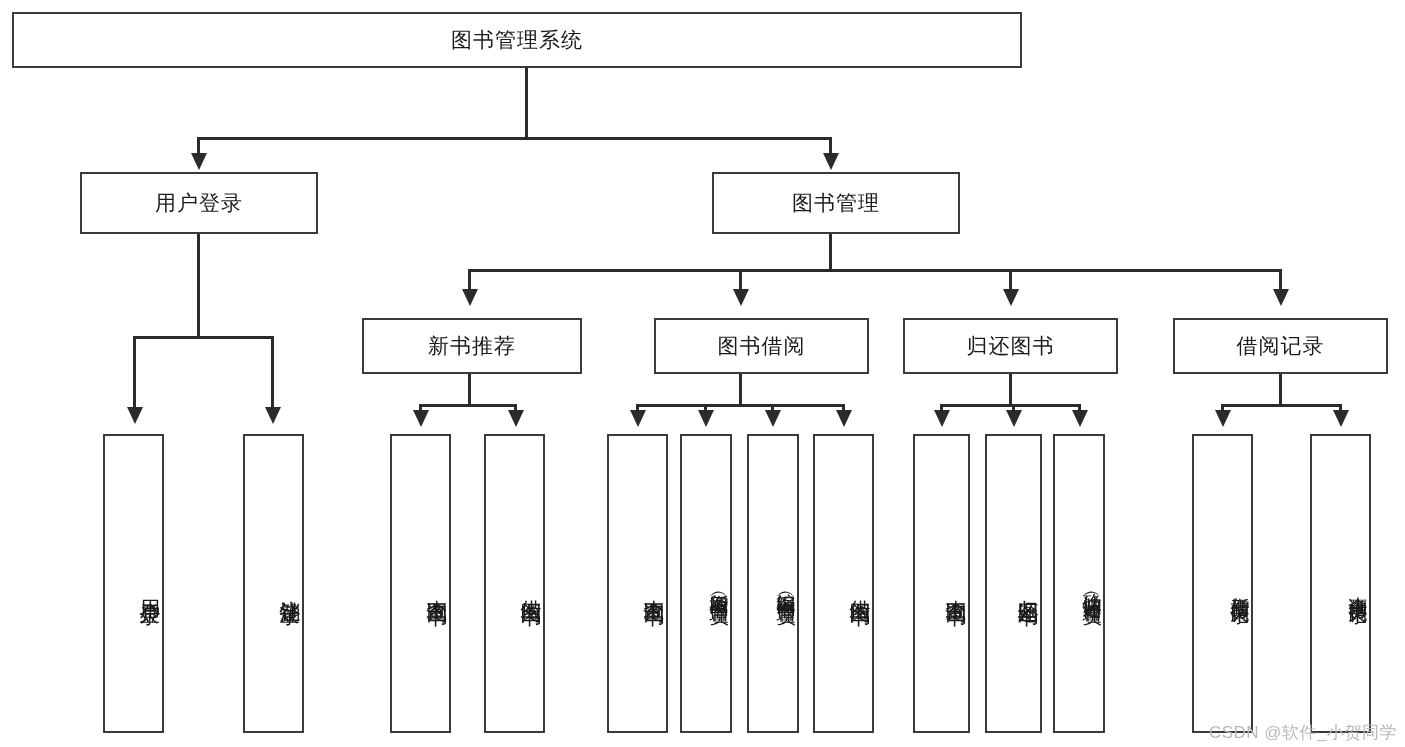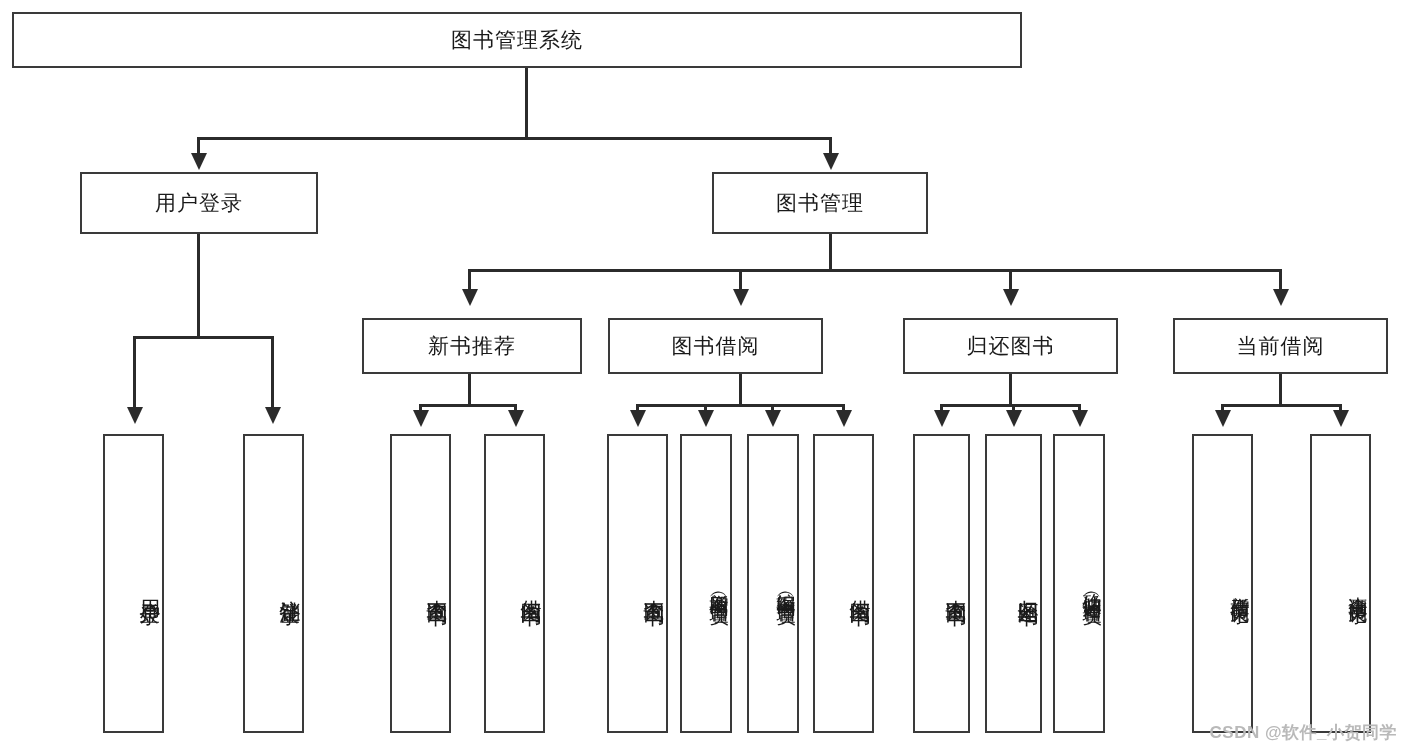--- a/index.html
+++ b/index.html
@@ -83,21 +83,21 @@
   <div class="line h" style="left: 197px; top: 137px; width: 634px; background: rgb(43, 43, 43);"></div>
 
   <div class="line v" style="left: 197px; top: 137px; height: 18px; background: rgb(43, 43, 43);"></div>
   <div class="arrow" style="left: 191px; top: 153px; border-top-color: rgb(43, 43, 43);"></div>
   <div class="line v" style="left: 829px; top: 137px; height: 18px; background: rgb(43, 43, 43);"></div>
   <div class="arrow" style="left: 823px; top: 153px; border-top-color: rgb(43, 43, 43);"></div>
 
   <div class="node horiz" id="n-l1-0" style="left: 80px; top: 172px; width: 238px; height: 62px; border-color: rgb(58, 58, 58); background: rgb(255, 255, 255); color: rgb(26, 26, 26);">
     <span class="lbl">用户登录</span>
   </div>
-  <div class="node horiz" id="n-l1-1" style="left: 712px; top: 172px; width: 216px; height: 62px; border-color: rgb(58, 58, 58); background: rgb(255, 255, 255); color: rgb(26, 26, 26);">
+  <div class="node horiz" id="n-l1-1" style="left: 712px; top: 172px; width: 248px; height: 62px; border-color: rgb(58, 58, 58); background: rgb(255, 255, 255); color: rgb(26, 26, 26);">
     <span class="lbl">图书管理</span>
   </div>
 
   <div class="line v" style="left: 197px; top: 234px; height: 104px; background: rgb(43, 43, 43);"></div>
   <div class="line h" style="left: 133px; top: 336px; width: 140px; background: rgb(43, 43, 43);"></div>
   <div class="line v" style="left: 133px; top: 336px; height: 73px; background: rgb(43, 43, 43);"></div>
   <div class="arrow" style="left: 127px; top: 407px; border-top-color: rgb(43, 43, 43);"></div>
   <div class="line v" style="left: 271px; top: 336px; height: 73px; background: rgb(43, 43, 43);"></div>
   <div class="arrow" style="left: 265px; top: 407px; border-top-color: rgb(43, 43, 43);"></div>
 
@@ -108,28 +108,28 @@
   <div class="line v" style="left: 739px; top: 269px; height: 22px; background: rgb(43, 43, 43);"></div>
   <div class="arrow" style="left: 733px; top: 289px; border-top-color: rgb(43, 43, 43);"></div>
   <div class="line v" style="left: 1009px; top: 269px; height: 22px; background: rgb(43, 43, 43);"></div>
   <div class="arrow" style="left: 1003px; top: 289px; border-top-color: rgb(43, 43, 43);"></div>
   <div class="line v" style="left: 1279px; top: 269px; height: 22px; background: rgb(43, 43, 43);"></div>
   <div class="arrow" style="left: 1273px; top: 289px; border-top-color: rgb(43, 43, 43);"></div>
 
   <div class="node horiz" id="n-l2-0" style="left: 362px; top: 318px; width: 220px; height: 56px; border-color: rgb(58, 58, 58); background: rgb(255, 255, 255); color: rgb(26, 26, 26);">
     <span class="lbl">新书推荐</span>
   </div>
-  <div class="node horiz" id="n-l2-1" style="left: 608px; top: 318px; width: 215px; height: 56px; border-color: rgb(58, 58, 58); background: rgb(255, 255, 255); color: rgb(26, 26, 26);">
+  <div class="node horiz" id="n-l2-1" style="left: 654px; top: 318px; width: 215px; height: 56px; border-color: rgb(58, 58, 58); background: rgb(255, 255, 255); color: rgb(26, 26, 26);">
     <span class="lbl">图书借阅</span>
   </div>
   <div class="node horiz" id="n-l2-2" style="left: 903px; top: 318px; width: 215px; height: 56px; border-color: rgb(58, 58, 58); background: rgb(255, 255, 255); color: rgb(26, 26, 26);">
     <span class="lbl">归还图书</span>
   </div>
   <div class="node horiz" id="n-l2-3" style="left: 1173px; top: 318px; width: 215px; height: 56px; border-color: rgb(58, 58, 58); background: rgb(255, 255, 255); color: rgb(26, 26, 26);">
-    <span class="lbl">当前借阅</span>
+    <span class="lbl">借阅记录</span>
   </div>
 
   <div class="line v" style="left: 468px; top: 374px; height: 33px; background: rgb(43, 43, 43);"></div>
   <div class="line h" style="left: 419px; top: 404px; width: 98px; background: rgb(43, 43, 43);"></div>
   <div class="line v" style="left: 419px; top: 404px; height: 8px; background: rgb(43, 43, 43);"></div>
   <div class="arrow" style="left: 413px; top: 410px; border-top-color: rgb(43, 43, 43);"></div>
   <div class="line v" style="left: 514px; top: 404px; height: 8px; background: rgb(43, 43, 43);"></div>
   <div class="arrow" style="left: 508px; top: 410px; border-top-color: rgb(43, 43, 43);"></div>
 
   <div class="line v" style="left: 739px; top: 374px; height: 33px; background: rgb(43, 43, 43);"></div>
@@ -192,14 +192,14 @@
   <div class="node vert" id="n-leaf-10" style="left: 1053px; top: 434px; width: 52px; height: 299px; font-size: 19px; border-color: rgb(58, 58, 58); background: rgb(255, 255, 255); color: rgb(26, 26, 26);">
     <span class="lbl">确认归还（管理员）</span>
   </div>
   <div class="node vert" id="n-leaf-11" style="left: 1192px; top: 434px; width: 61px; height: 299px; font-size: 19px; border-color: rgb(58, 58, 58); background: rgb(255, 255, 255); color: rgb(26, 26, 26);">
     <span class="lbl">新增借阅记录</span>
   </div>
   <div class="node vert" id="n-leaf-12" style="left: 1310px; top: 434px; width: 61px; height: 299px; font-size: 19px; border-color: rgb(58, 58, 58); background: rgb(255, 255, 255); color: rgb(26, 26, 26);">
     <span class="lbl">查询借阅记录</span>
   </div>
 
-  <div id="watermark" style="color: rgb(185, 185, 185); font-weight: bold;">CSDN @软件_小贺同学</div>
+  <div id="watermark" style="color: rgb(185, 185, 185);">CSDN @软件_小贺同学</div>
 </div>
 
 </body></html>

